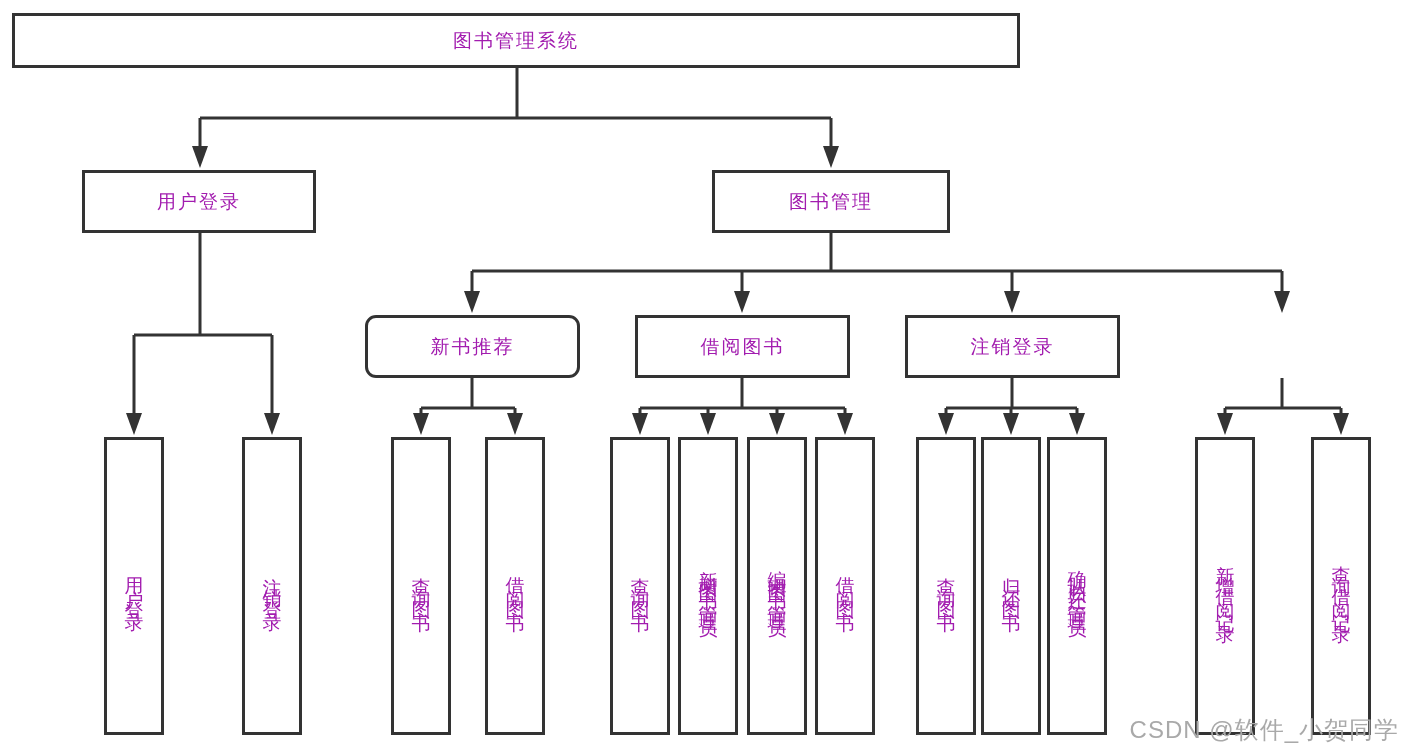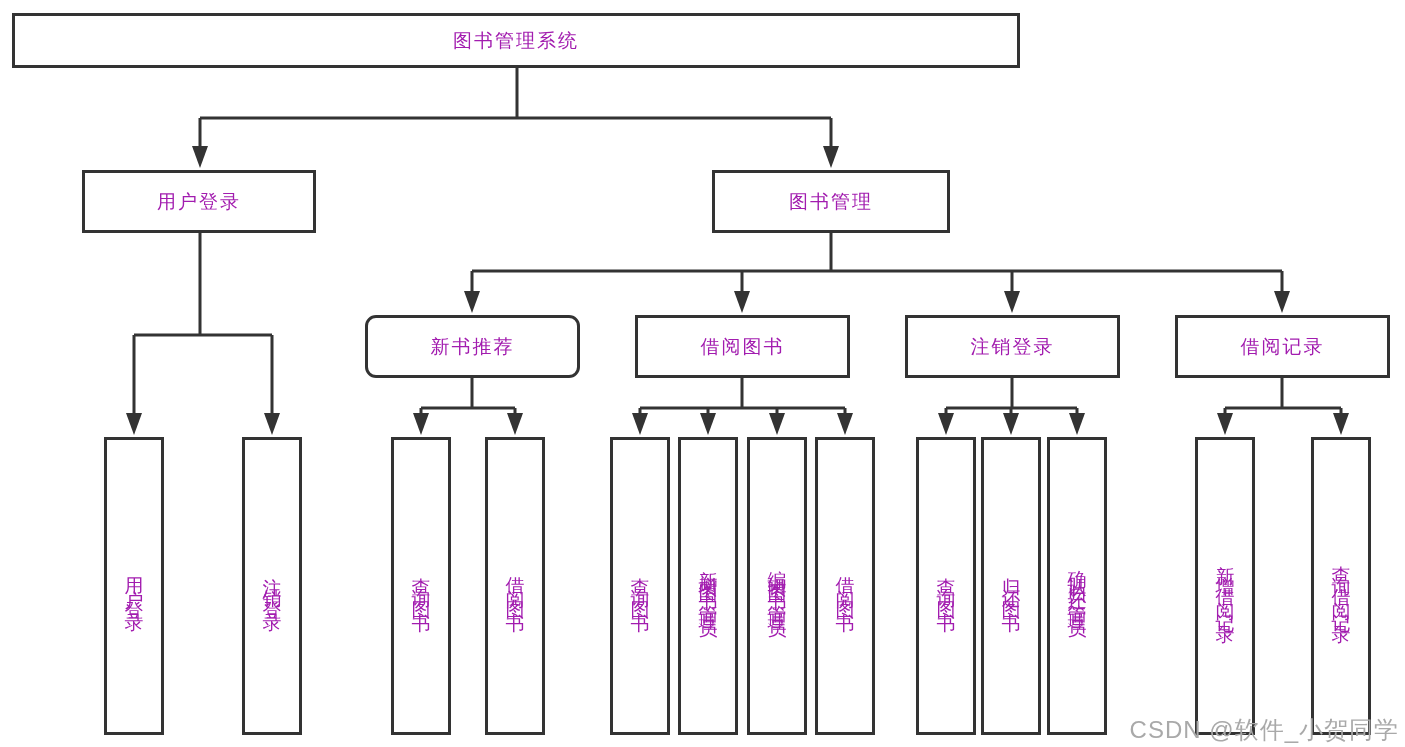--- a/index.html
+++ b/index.html
@@ -115,21 +115,20 @@
   </svg>
 
   <div class="node hbox root">图书管理系统</div>
 
   <div class="node hbox l2a">用户登录</div>
   <div class="node hbox l2b">图书管理</div>
 
   <div class="node hbox l3 l3a">新书推荐</div>
   <div class="node hbox l3 l3b">借阅图书</div>
   <div class="node hbox l3 l3c">注销登录</div>
-  <div class="node hbox l3 l3d">借阅记录</div>
 
   <div class="node vbox c134">用户登录</div>
   <div class="node vbox c272">注销登录</div>
   <div class="node vbox c421">查询图书</div>
   <div class="node vbox c515">借阅图书</div>
   <div class="node vbox c640">查询图书</div>
   <div class="node vbox long c708">新增图书（管理员）</div>
   <div class="node vbox long c777">编辑图书（管理员）</div>
   <div class="node vbox c845">借阅图书</div>
   <div class="node vbox c946">查询图书</div>

